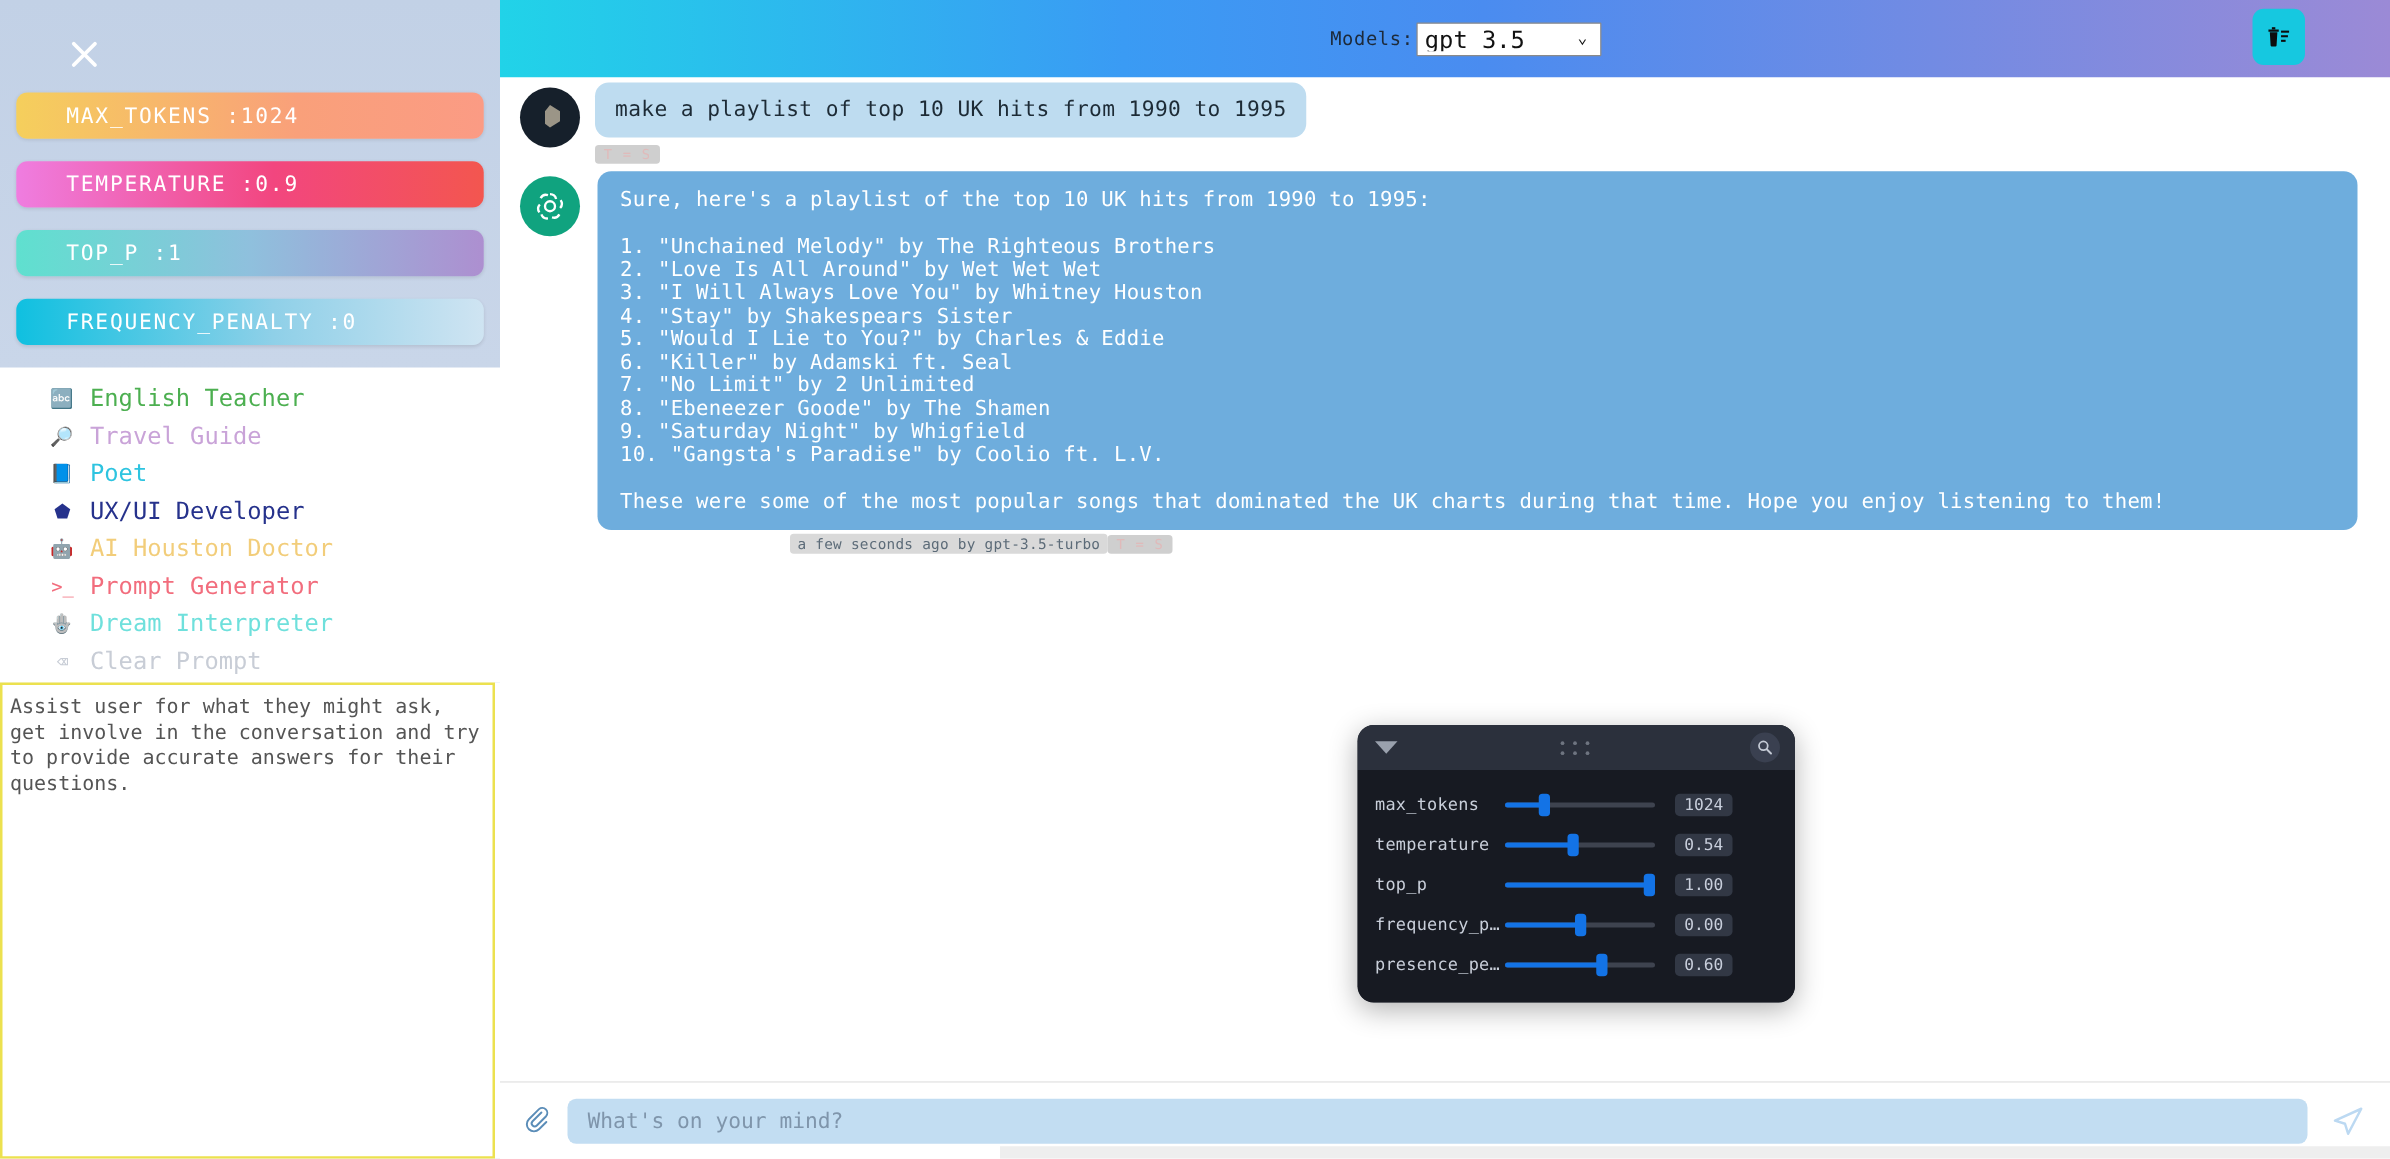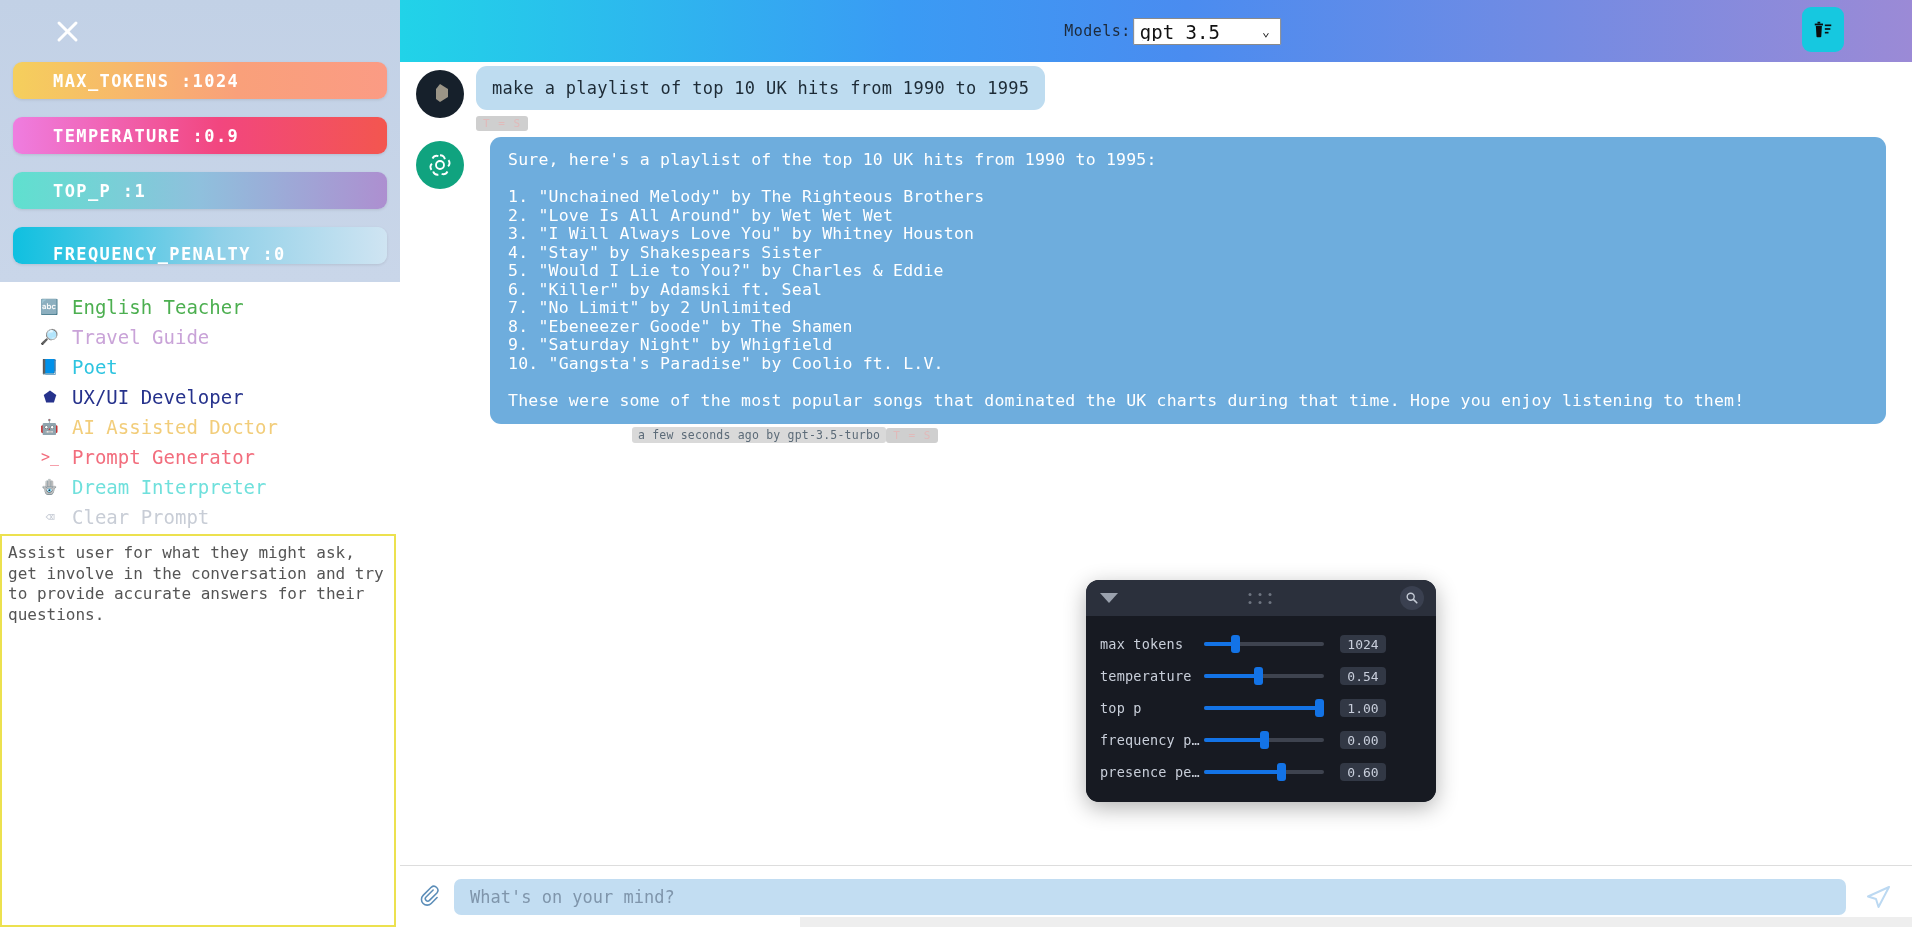--- a/index.html
+++ b/index.html
@@ -14,22 +14,21 @@
   
   #sidebar {
     width: 400px; height: 927px;
     position: relative;
     background: #c5d3e8;
     display: flex; flex-direction: column;
     flex: 0 0 400px;
   }
   .sb-top {
     background: linear-gradient(180deg,#c2d1e6 0%, #c9d6e9 100%);
-    padding: 0 0 18px 0;
-    font-weight: bold;
+    padding: 12px 0 18px 0;
   }
   .close-row { height: 62px; display: flex; align-items: center; padding-left: 52px; }
   .close-x {
     width: 30px; height: 30px; position: relative; cursor: pointer;
   }
   .close-x:before, .close-x:after {
     content: ""; position: absolute; left: 2px; top: 14px;
     width: 27px; height: 3px; background: #ffffff; border-radius: 2px;
   }
   .close-x:before { transform: rotate(45deg); }
@@ -40,21 +39,21 @@
     height: 37px; border-radius: 9px;
     display: flex; align-items: center;
     padding-left: 40px;
     color: #ffffff; font-size: 17px; letter-spacing: 1.4px;
     font-family: "DejaVu Sans Mono", monospace;
     box-shadow: 0 1px 3px rgba(0,0,0,.10);
   }
   .chip-0 { background: linear-gradient(90deg,#f5cf5c 0%, #f9a07a 60%, #fb9b84 100%); }
   .chip-1 { background: linear-gradient(90deg,#ef7de0 0%, #f2467f 55%, #f3564f 100%); }
   .chip-2 { background: linear-gradient(90deg,#5fe0cf 0%, #8fc0dd 50%, #ad8fd0 100%); }
-  .chip-3 { background: linear-gradient(90deg,#0fc0e0 0%, #8fd0e8 55%, #cfe4f2 100%); align-items: flex-end; }
+  .chip-3 { background: linear-gradient(90deg,#0fc0e0 0%, #8fd0e8 55%, #cfe4f2 100%); }
   .chip-4 { background: linear-gradient(90deg,#d8dff0 0%, #4a65c8 65%, #1b2fa8 100%); }
 
   .sb-list {
     background: #ffffff;
     padding: 12px 0 4px 40px;
     display: flex; flex-direction: column; gap: 4px;
   }
   .sb-item {
     display: flex; align-items: center; gap: 12px;
     font-size: 19px; line-height: 26px; cursor: pointer;
@@ -118,21 +117,21 @@
     border-radius: 11px; padding: 11px 16px;
     font-size: 17px; line-height: 22px; letter-spacing: .3px;
     font-family: "DejaVu Sans Mono", monospace; align-self: flex-start;
   }
   .mini-badge {
     margin-top: 6px; align-self: flex-start;
     background: #cfcfcf; color: #e0baba; font-size: 11px;
     padding: 1px 7px; border-radius: 3px; letter-spacing: 1px;
   }
 
-  .bot-row { display: flex; align-items: flex-start; gap: 26px; padding: 6px 26px 0 16px; }
+  .bot-row { display: flex; align-items: flex-start; gap: 14px; padding: 6px 26px 0 16px; }
   .bubble-bot {
     background: #6eaddd; color: #ffffff;
     border-radius: 11px; padding: 14px 18px;
     font-size: 16.5px; line-height: 18.5px; letter-spacing: .2px;
     white-space: pre-wrap; flex: 1;
     font-family: "DejaVu Sans Mono", monospace;
   }
   .ts-row { display: flex; align-items: center; gap: 0; padding-left: 232px; margin-top: 3px; }
   .ts-badge { background: #d9d9d9; color: #5c6b78; font-size: 11.5px;
               padding: 1px 6px; border-radius: 3px; letter-spacing: .2px; }
@@ -222,21 +221,21 @@
         <div class="sb-item" style="color: rgb(46, 196, 224);">
           <span class="sb-ic">📘</span>
           <span>Poet</span>
         </div>
         <div class="sb-item" style="color: rgb(38, 50, 140);">
           <span class="sb-ic">⬟</span>
           <span>UX/UI Developer</span>
         </div>
         <div class="sb-item" style="color: rgb(242, 205, 122);">
           <span class="sb-ic">🤖</span>
-          <span>AI Assisted Doctor</span>
+          <span>AI Houston Doctor</span>
         </div>
         <div class="sb-item" style="color: rgb(242, 109, 125);">
           <span class="sb-ic">&gt;_</span>
           <span>Prompt Generator</span>
         </div>
         <div class="sb-item" style="color: rgb(111, 224, 220);">
           <span class="sb-ic">🪬</span>
           <span>Dream Interpreter</span>
         </div>
         <div class="sb-item" style="color: rgb(200, 205, 214);">

